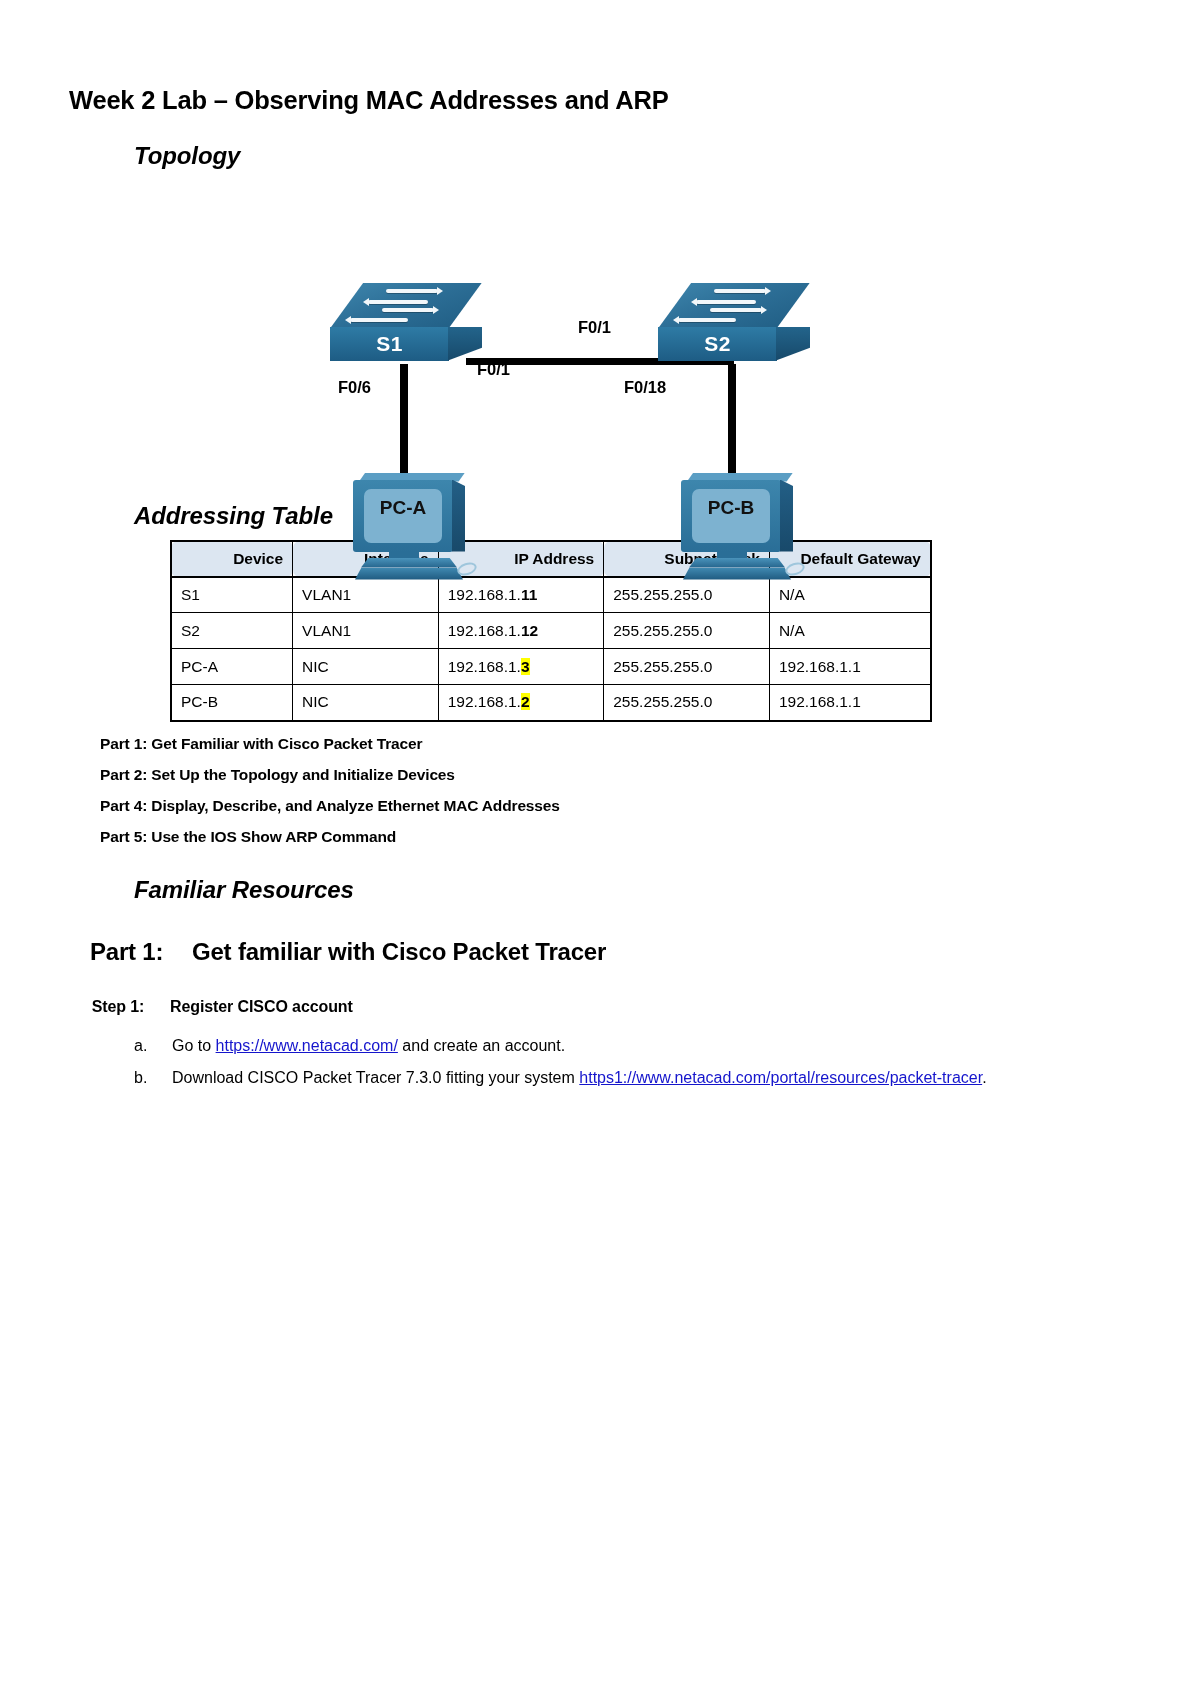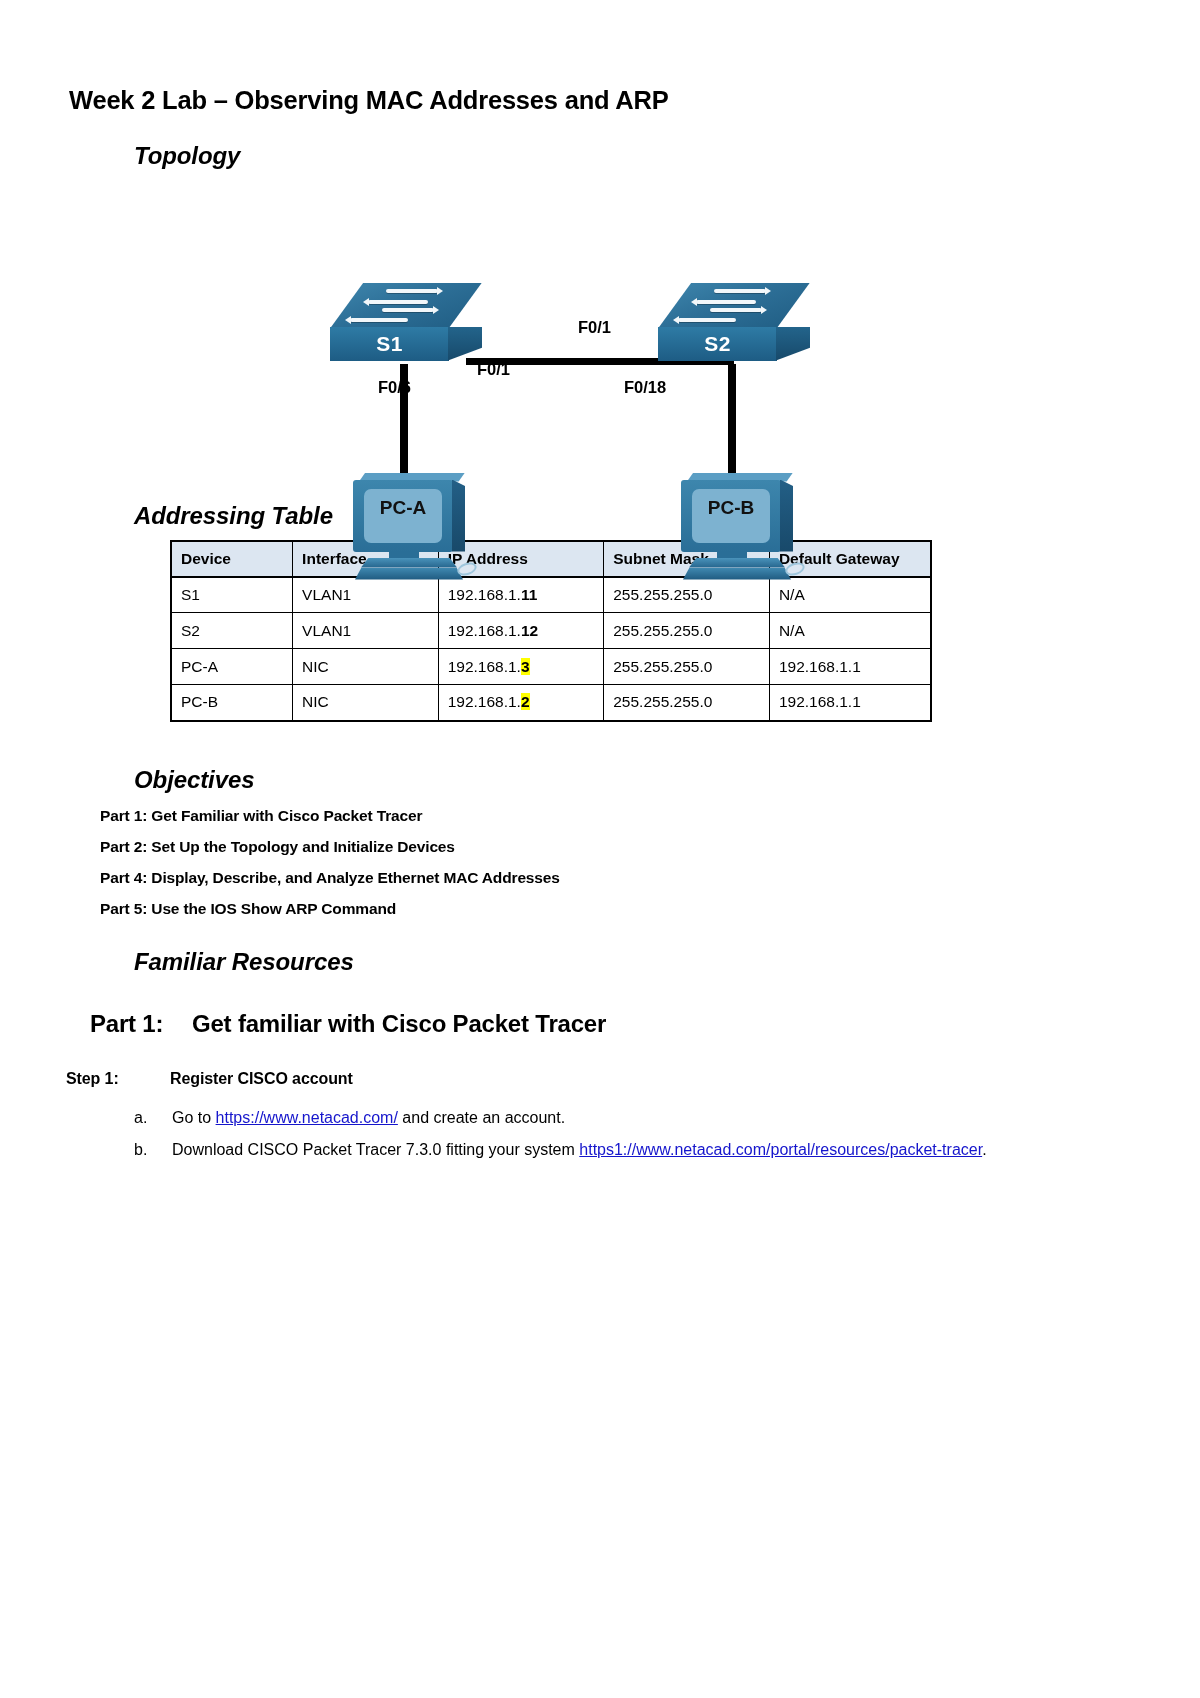--- a/index.html
+++ b/index.html
@@ -139,23 +139,24 @@
   }
   table.addr-table th, table.addr-table td {
     border: 1.2px solid #000;
     padding: 8px 9px;
     height: 36px;
     vertical-align: middle;
   }
   table.addr-table th {
     background: #dce6f1;
     font-weight: bold;
-    text-align: left;
+    text-align: right;
     font-size: 15.5px;
     border-bottom: 2.5px solid #000;
+    border-radius: 7px;
   }
   table.addr-table td { text-align: left; background: #fff; }
   .hl { background: #ffff00; font-weight: bold; }
   .bold-oct { font-weight: bold; }
 
   
   .part-line {
     font-size: 15.5px; font-weight: bold;
     margin: 13px 0 0 38px;
     letter-spacing: -0.15px;
@@ -178,21 +179,21 @@
   .h1-part {
     font-size: 24px; font-weight: bold;
     margin: 34px 0 0 4px; letter-spacing: -0.2px;
   }
   .h1-part .num { display: inline-block; min-width: 102px; margin-left: 24px; }
 
   .step-head {
     font-size: 16px; font-weight: bold;
     margin: 32px 0 0 4px; letter-spacing: -0.1px;
   }
-  .step-head .num { display: inline-block; min-width: 104px; }
+  .step-head .num { display: inline-block; min-width: 104px; text-align: center; }
 
   ol.alpha {
     list-style: none; margin: 18px 0 0 0; padding: 0;
   }
   ol.alpha li {
     position: relative; font-size: 16px; line-height: 1.45;
     margin: 0 0 9px 72px; padding-left: 38px;
   }
   ol.alpha li .marker {
     position: absolute; left: 0; top: 0; width: 26px; text-align: left;
@@ -261,21 +262,21 @@
       <div class="screen"></div>
       <div class="pc-label">PC-B</div>
       <div class="neck"></div>
       <div class="base1"></div>
       <div class="base2"></div>
       <div class="mouse"></div>
     </div>
 
     <span class="iface-label" style="left:516px; top:140px;">F0/1</span>
     <span class="iface-label" style="left:415px; top:182px;">F0/1</span>
-    <span class="iface-label" style="left:276px; top:200px;margin-left:40px;">F0/6</span>
+    <span class="iface-label" style="left:276px; top:200px;">F0/6</span>
     <span class="iface-label" style="left:562px; top:200px;">F0/18</span>
   </div>
 
   <h2 class="h2 addr">Addressing Table</h2>
 
   <div class="addr-wrap">
     <table class="addr-table">
       <thead>
         <tr>
           <th style="width:122px;">Device</th>
@@ -311,21 +312,20 @@
           <td>PC-B</td>
           <td>NIC</td>
           <td><span>192.168.1.</span><span class="hl">2</span></td>
           <td>255.255.255.0</td>
           <td>192.168.1.1</td>
         </tr>
       </tbody>
     </table>
   </div>
 
-  <h2 class="h2 objectives">Objectives</h2>
   <div class="part-line">Part 1: Get Familiar with Cisco Packet Tracer</div>
   <div class="part-line">Part 2: Set Up the Topology and Initialize Devices</div>
   <div class="part-line">Part 4: Display, Describe, and Analyze Ethernet MAC Addresses</div>
   <div class="part-line">Part 5: Use the IOS Show ARP Command</div>
 
   <h2 class="h2 resources">Familiar Resources</h2>
 
   <h2 class="h1-part">
     <span class="num">Part 1:</span><span>Get familiar with Cisco Packet Tracer</span>
   </h2>

